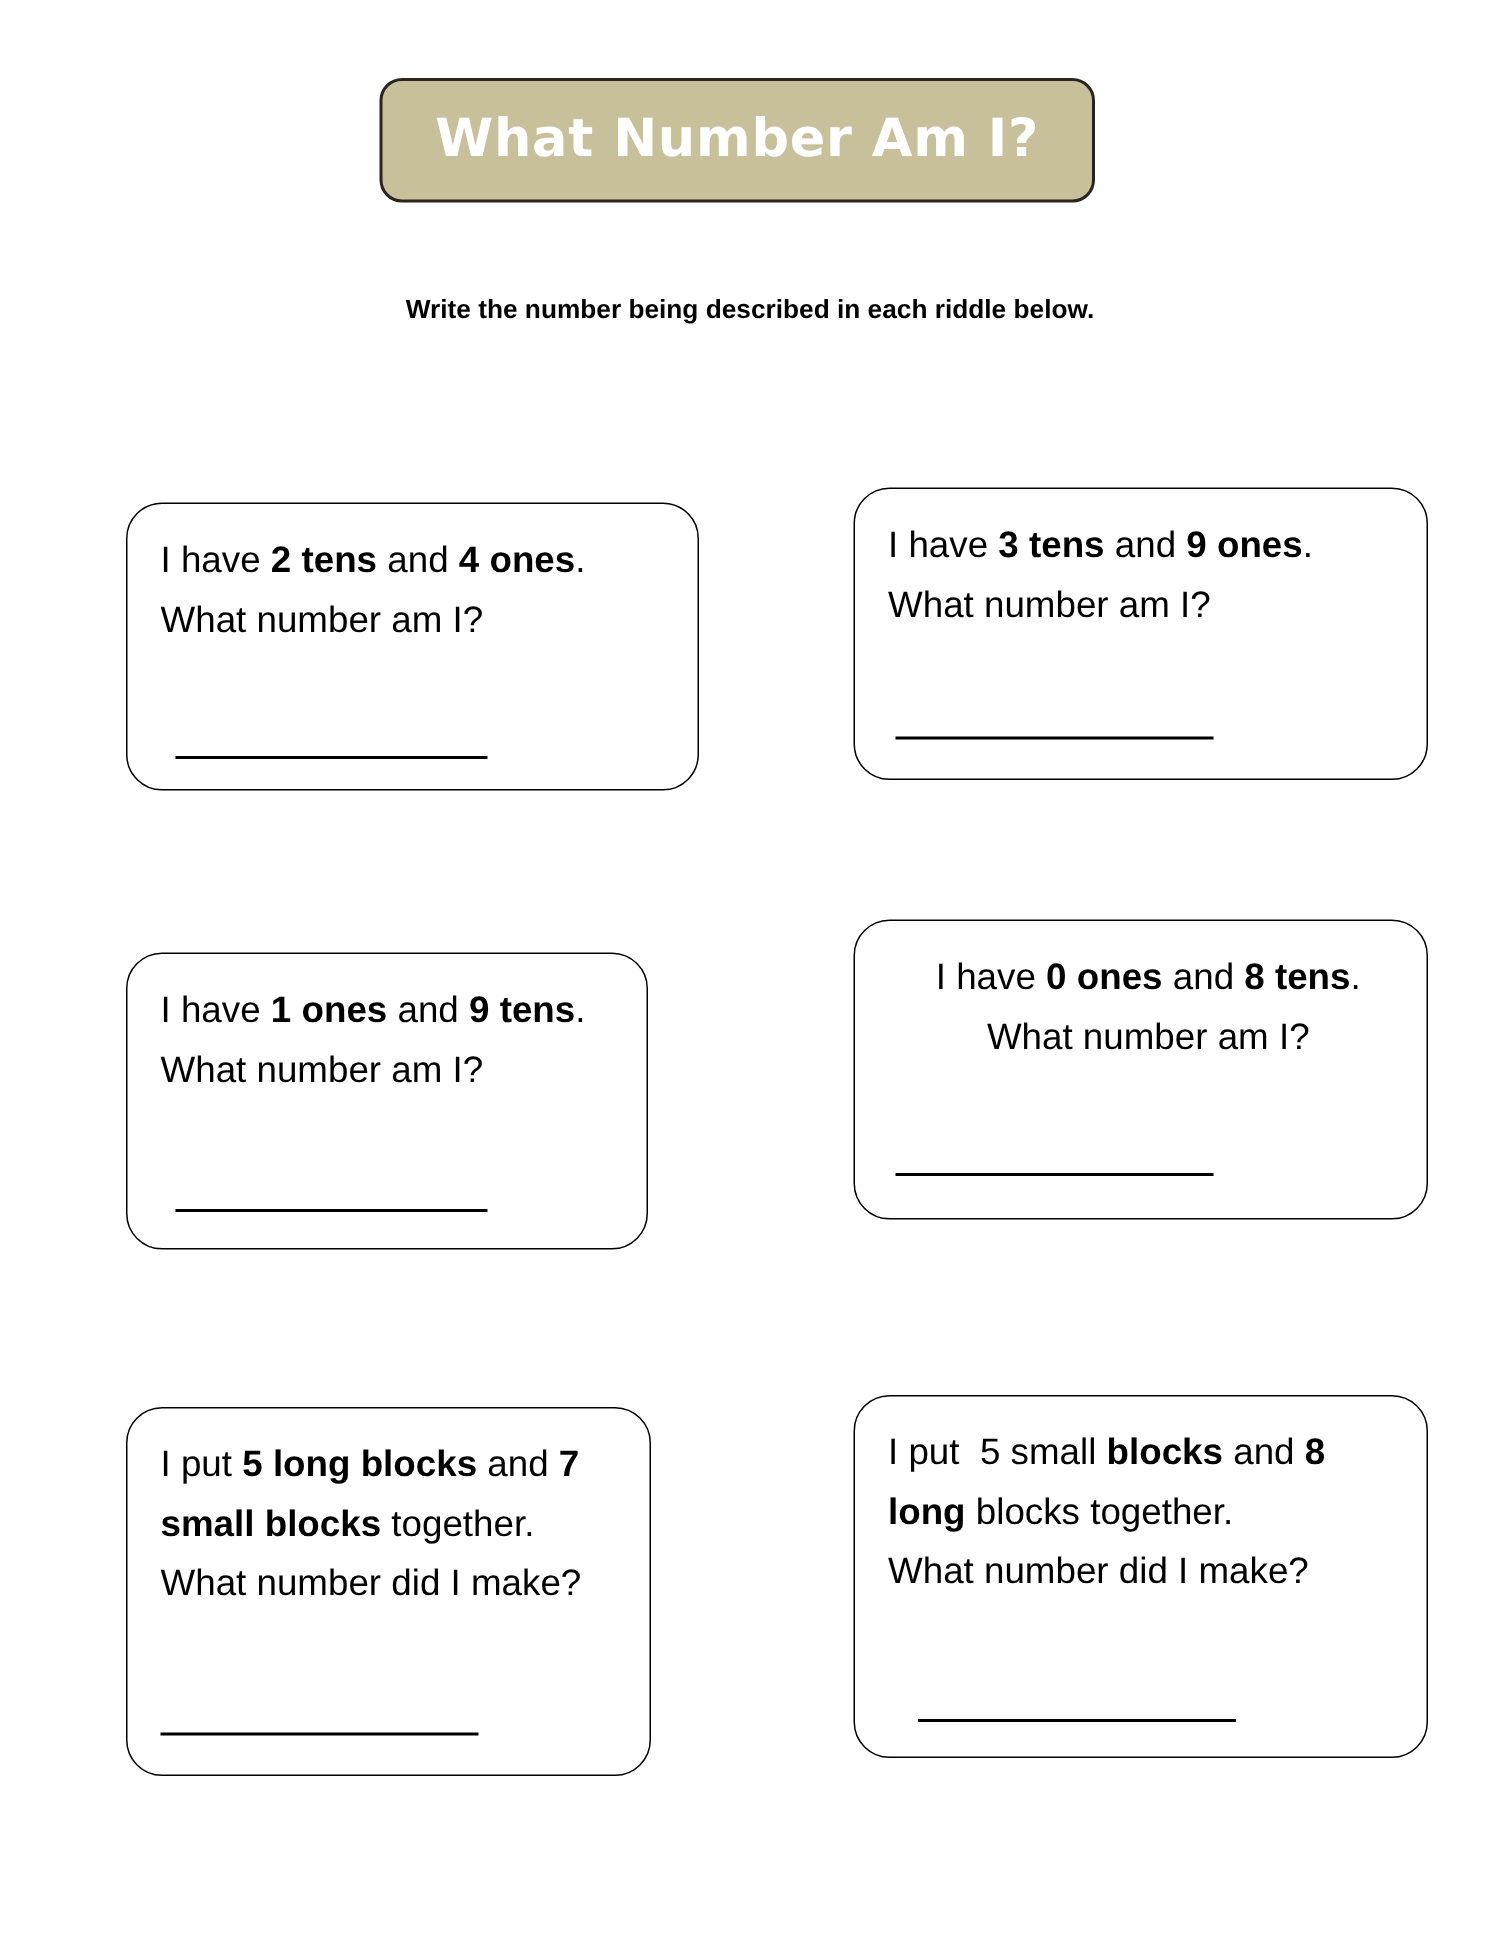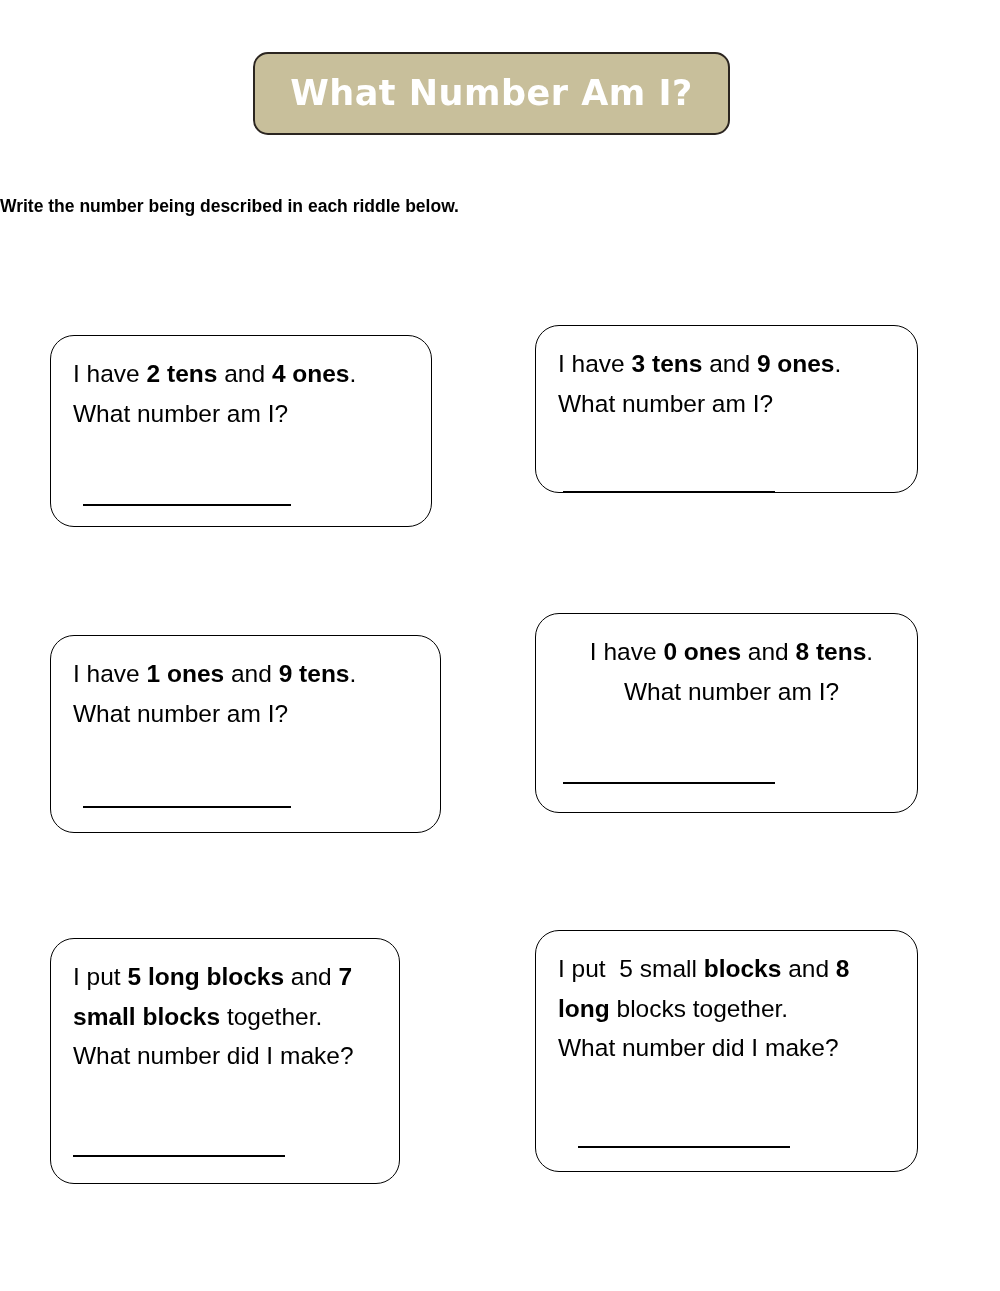--- a/index.html
+++ b/index.html
@@ -39,35 +39,36 @@
     line-height: 1;
     white-space: nowrap;
   }
 
   
   #instructions {
     position: absolute;
     left: 0;
     top: 196px;
     width: 1000px;
-    text-align: left;
+    text-align: center;
     font-family: "Liberation Sans", sans-serif;
     font-weight: bold;
     font-size: 17.5px;
     color: #000000;
     white-space: nowrap;
   }
 
   
   .riddle-card {
     position: absolute;
     box-sizing: border-box;
     background: #ffffff;
     border: 1.6px solid #000000;
     border-radius: 24px;
+    margin-left: 34px;
   }
   .riddle-text {
     position: absolute;
     left: 22px;
     top: 18px;
     right: 12px;
     font-family: "Liberation Sans", sans-serif;
     font-size: 24.5px;
     line-height: 1.62;
     color: #000000;
@@ -76,22 +77,22 @@
   .riddle-text b { font-weight: bold; }
 
   .answer-line {
     position: absolute;
     height: 0;
     border-top: 2.4px solid #000000;
   }
 
   
   #card-1 { left: 50px;  top: 335px;  width: 382px; height: 192px; }
-  #card-2 { left: 535px; top: 325px;  width: 383px; height: 168px; }
-  #card-3 { left: 50px;  top: 635px;  width: 391px; height: 198px; }
+  #card-2 { left: 535px; top: 325px;  width: 383px; height: 195px; }
+  #card-3 { left: 50px;  top: 635px;  width: 348px; height: 198px; }
   #card-4 { left: 535px; top: 613px;  width: 383px; height: 200px; text-align: center; }
   #card-5 { left: 50px;  top: 938px;  width: 350px; height: 246px; }
   #card-6 { left: 535px; top: 930px;  width: 383px; height: 242px; }
 
   #card-1 .answer-line { left: 32px; top: 168px; width: 208px; }
   #card-2 .answer-line { left: 27px; top: 165px; width: 212px; }
   #card-3 .answer-line { left: 32px; top: 170px; width: 208px; }
   #card-4 .answer-line { left: 27px; top: 168px; width: 212px; }
   #card-5 .answer-line { left: 22px; top: 216px; width: 212px; }
   #card-6 .answer-line { left: 42px; top: 215px; width: 212px; }

